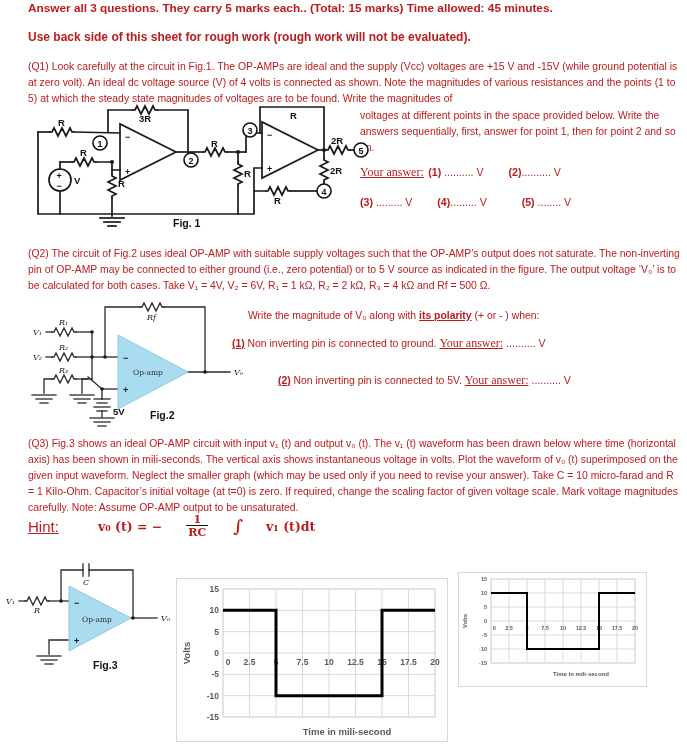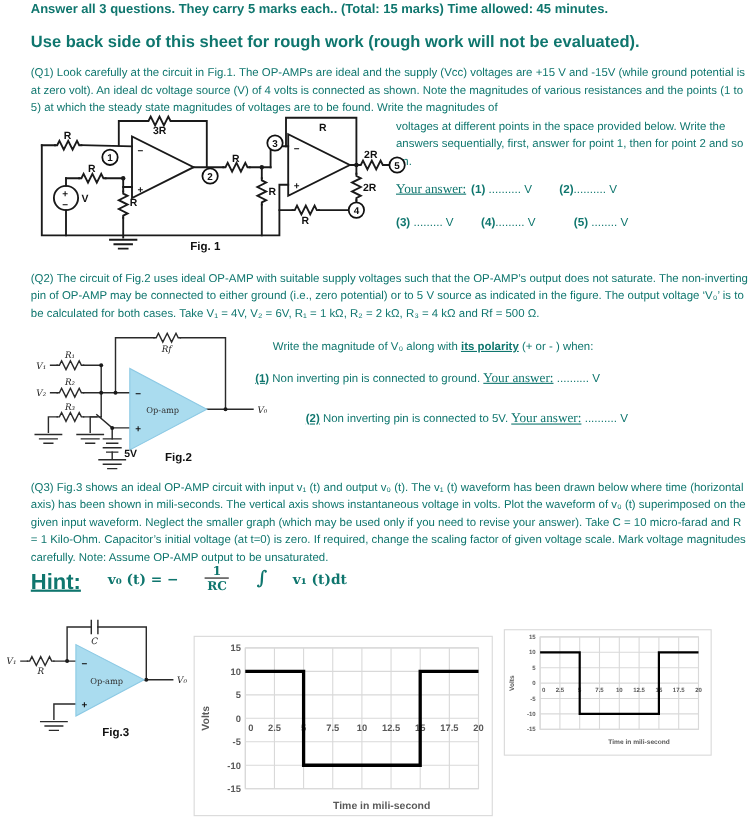--- a/index.html
+++ b/index.html
@@ -1,27 +1,27 @@
 <!DOCTYPE html>
 <html><head>
 <meta charset="utf-8">
 <style>
   html,body{margin:0;padding:0;background:#fff;}
   .page{position:relative;width:687px;height:746px;background:#ffffff;overflow:hidden;
-        font-family:"Liberation Sans",sans-serif;color:#0f766e;}
+        font-family:"Liberation Sans",sans-serif;color:#b91c1c;}
   .abs{position:absolute;}
   .hdr{font-weight:bold;font-size:11.8px;}
-  .sub{font-weight:bold;font-size:15px;}
+  .sub{font-weight:bold;font-size:12px;}
   .para{font-size:10.4px;line-height:16px;text-align:left;}
   .b{font-weight:bold;text-decoration:underline;}
   .ansLabel{font-size:12px;text-decoration:underline;font-family:Liberation Serif, serif;}
   .ansNum{font-weight:bold;font-size:10.6px;}
   .ansBlank{font-size:10.6px;}
   .gap{display:inline-block;width:16px;}
-  .hint{font-size:20px;font-weight:bold;text-decoration:underline;}
+  .hint{font-size:15px;font-weight:normal;text-decoration:underline;}
   .formula{font-family:"DejaVu Serif",serif;font-weight:bold;font-size:12.5px;display:flex;align-items:center;gap:22px;}
   .frac{display:inline-flex;flex-direction:column;align-items:center;font-size:11px;line-height:11px;margin:0 2px;}
   .frac .den{border-top:1.4px solid #111;padding:1px 2px 0 2px;text-align:center;}
   .intg{font-size:17px;margin:0 1px;}
   .chartbox{border:1px solid #d9d9d9;background:#fff;font-weight:bold;}
   
   .w{stroke:#1a1a1a;stroke-width:1.7;fill:none;stroke-linecap:square;}
   .w2{stroke:#2a2a2a;stroke-width:1.3;fill:none;stroke-linecap:square;}
   .lbl{font-family:"Liberation Sans",sans-serif;font-weight:bold;font-size:9.5px;fill:#111;}
   .sgn{font-family:"Liberation Sans",sans-serif;font-weight:bold;font-size:9px;fill:#111;}

